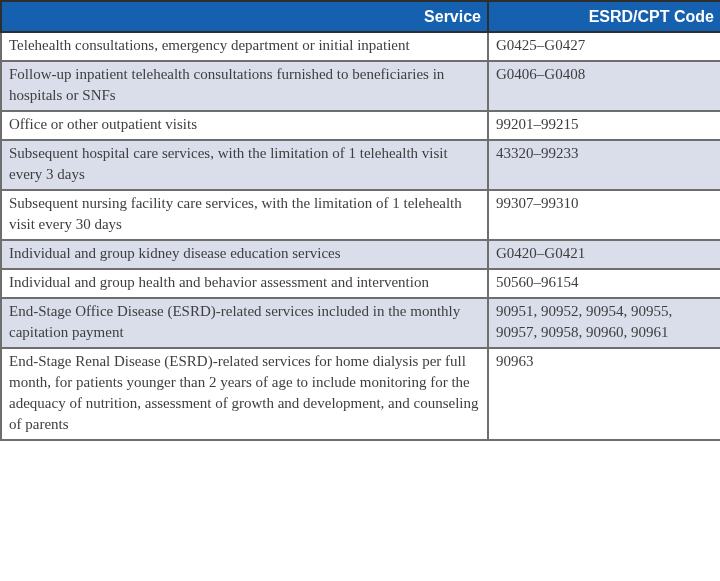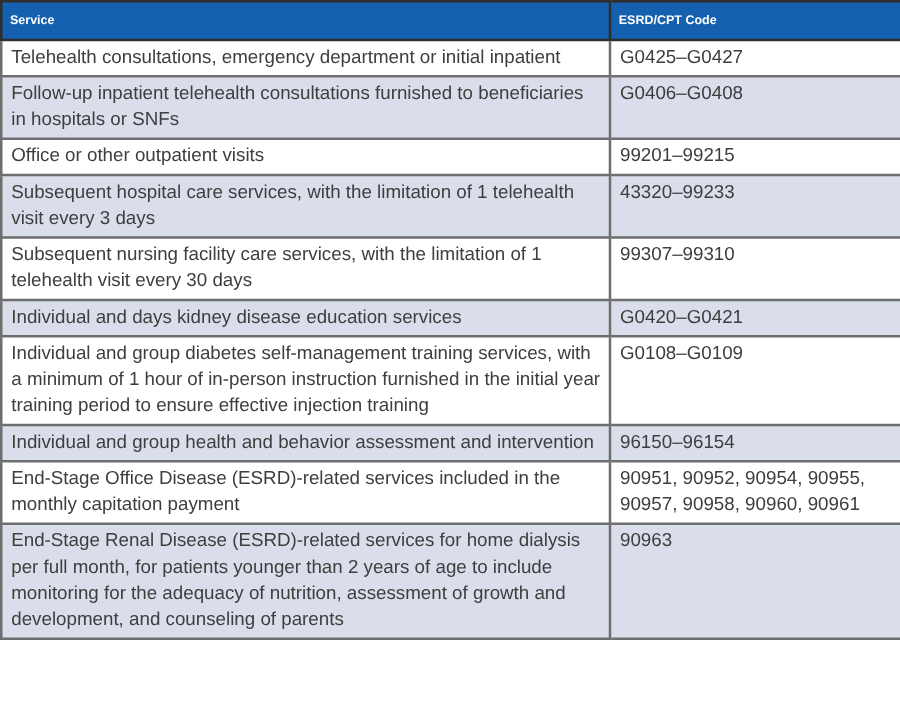--- a/index.html
+++ b/index.html
@@ -26,30 +26,31 @@
     line-height: 21px;
     color: #3e3e3e;
   }
   table.services col.col-service { width: 487px; }
   table.services col.col-code    { width: 233px; }
 
   table.services th {
     background: #1561af;
     color: #ffffff;
     font-weight: bold;
-    text-align: left;
+    text-align: right;
     padding: 4px 6px;
     border: 2px solid #2e2e2e;
-    font-size: 10px;
+    font-size: 16px;
   }
   table.services td {
     padding: 2px 6px 4px 7px;
     border: 2px solid #6e6e6e;
     vertical-align: top;
     background: #ffffff;
+    font-family: Liberation Serif, serif;
   }
   table.services tbody tr:nth-child(even) td {
     background: #d9deea;
   }
   
   table.services { border: 2px solid #3a3a3a; }
 </style>
 </head>
 <body>
 
@@ -80,30 +81,26 @@
         </tr>
         <tr>
           <td>Subsequent hospital care services, with the limitation of 1 telehealth visit every 3 days</td>
           <td>43320–99233</td>
         </tr>
         <tr>
           <td>Subsequent nursing facility care services, with the limitation of 1 telehealth visit every 30 days</td>
           <td>99307–99310</td>
         </tr>
         <tr>
-          <td>Individual and days kidney disease education services</td>
+          <td>Individual and group kidney disease education services</td>
           <td>G0420–G0421</td>
         </tr>
         <tr>
-          <td>Individual and group diabetes self-management training services, with a minimum of 1 hour of in-person instruction furnished in the initial year training period to ensure effective injection training</td>
-          <td>G0108–G0109</td>
-        </tr>
-        <tr>
           <td>Individual and group health and behavior assessment and intervention</td>
-          <td>96150–96154</td>
+          <td>50560–96154</td>
         </tr>
         <tr>
           <td>End-Stage Office Disease (ESRD)-related services included in the monthly capitation payment</td>
           <td>90951, 90952, 90954, 90955, 90957, 90958, 90960, 90961</td>
         </tr>
         <tr>
           <td>End-Stage Renal Disease (ESRD)-related services for home dialysis per full month, for patients younger than 2 years of age to include monitoring for the adequacy of nutrition, assessment of growth and development, and counseling of parents</td>
           <td>90963</td>
         </tr>
       </tbody>

